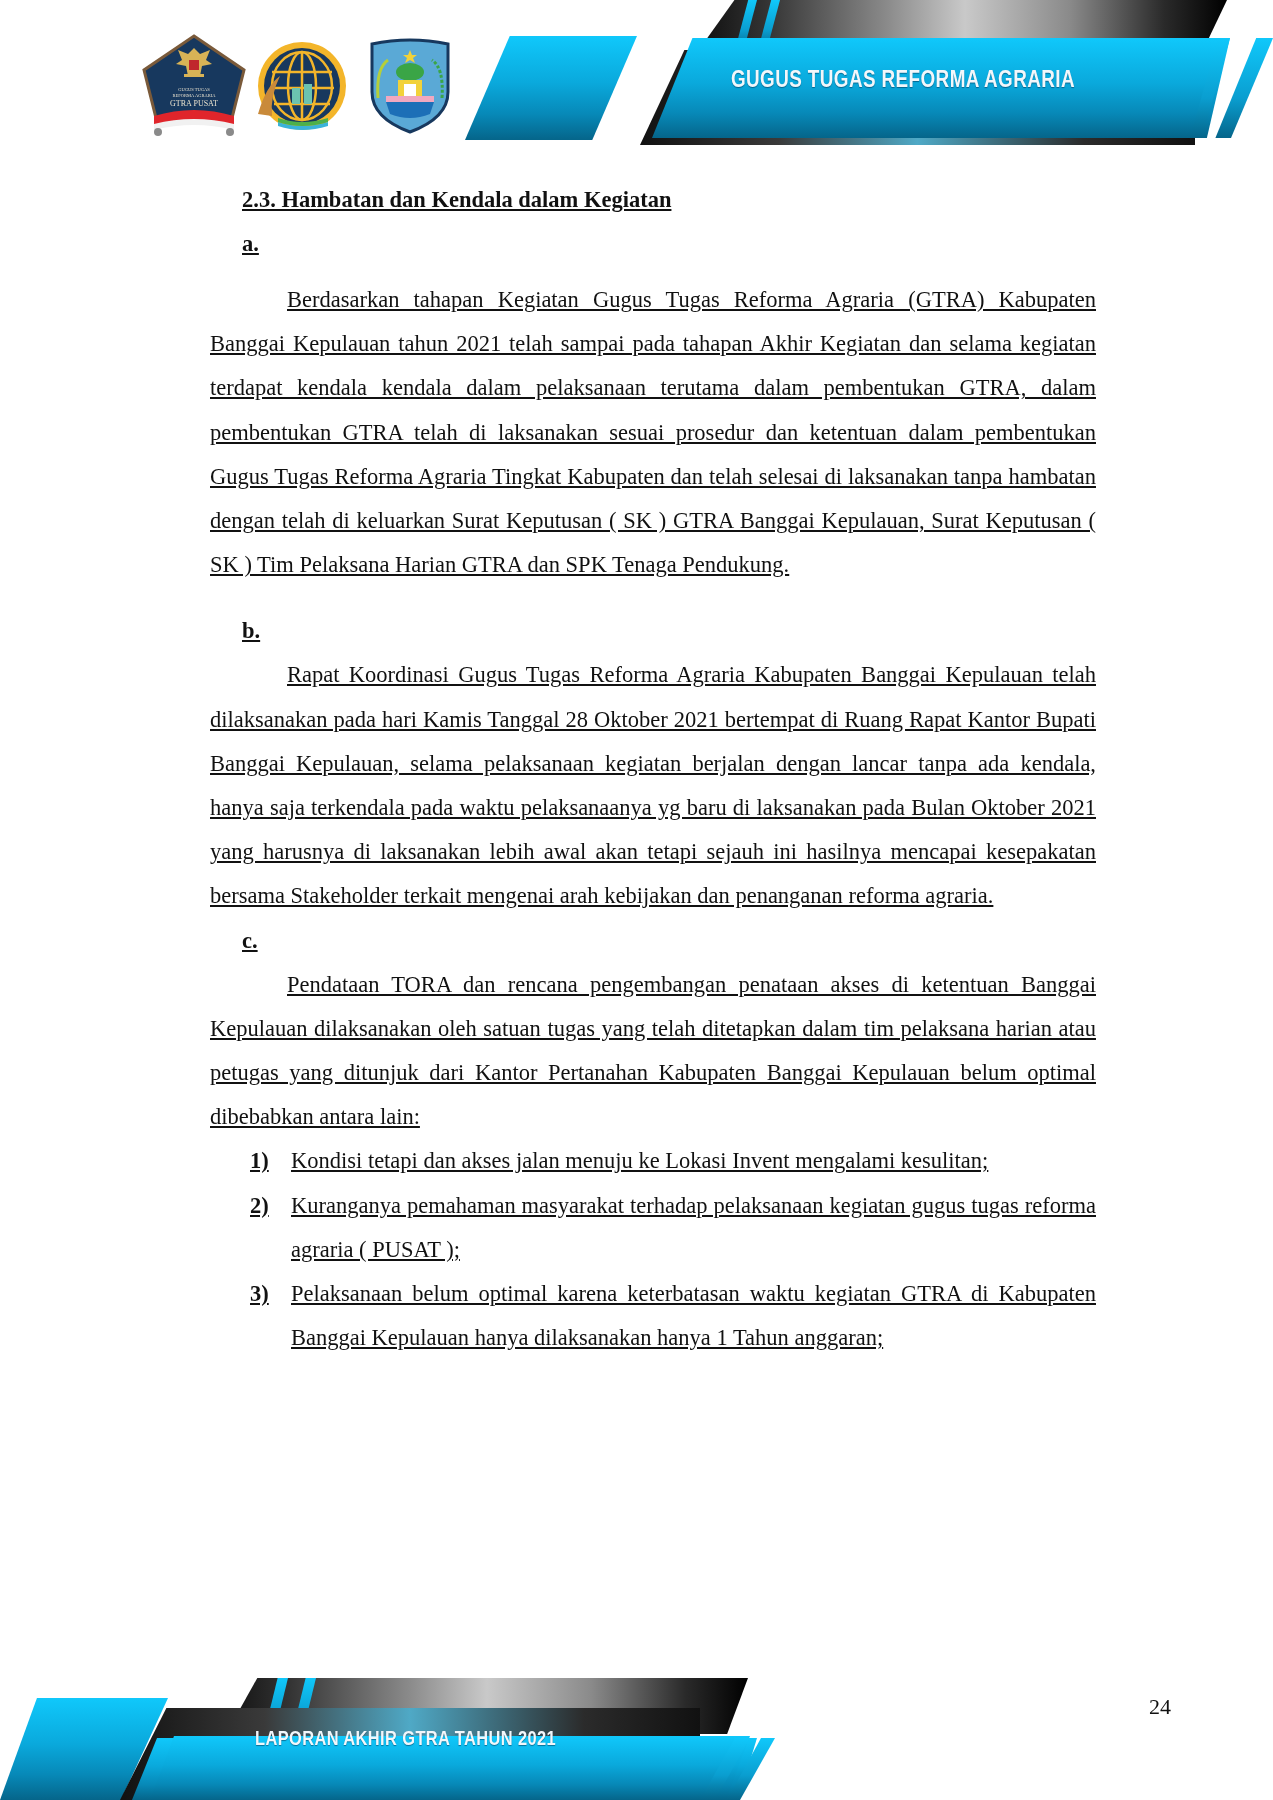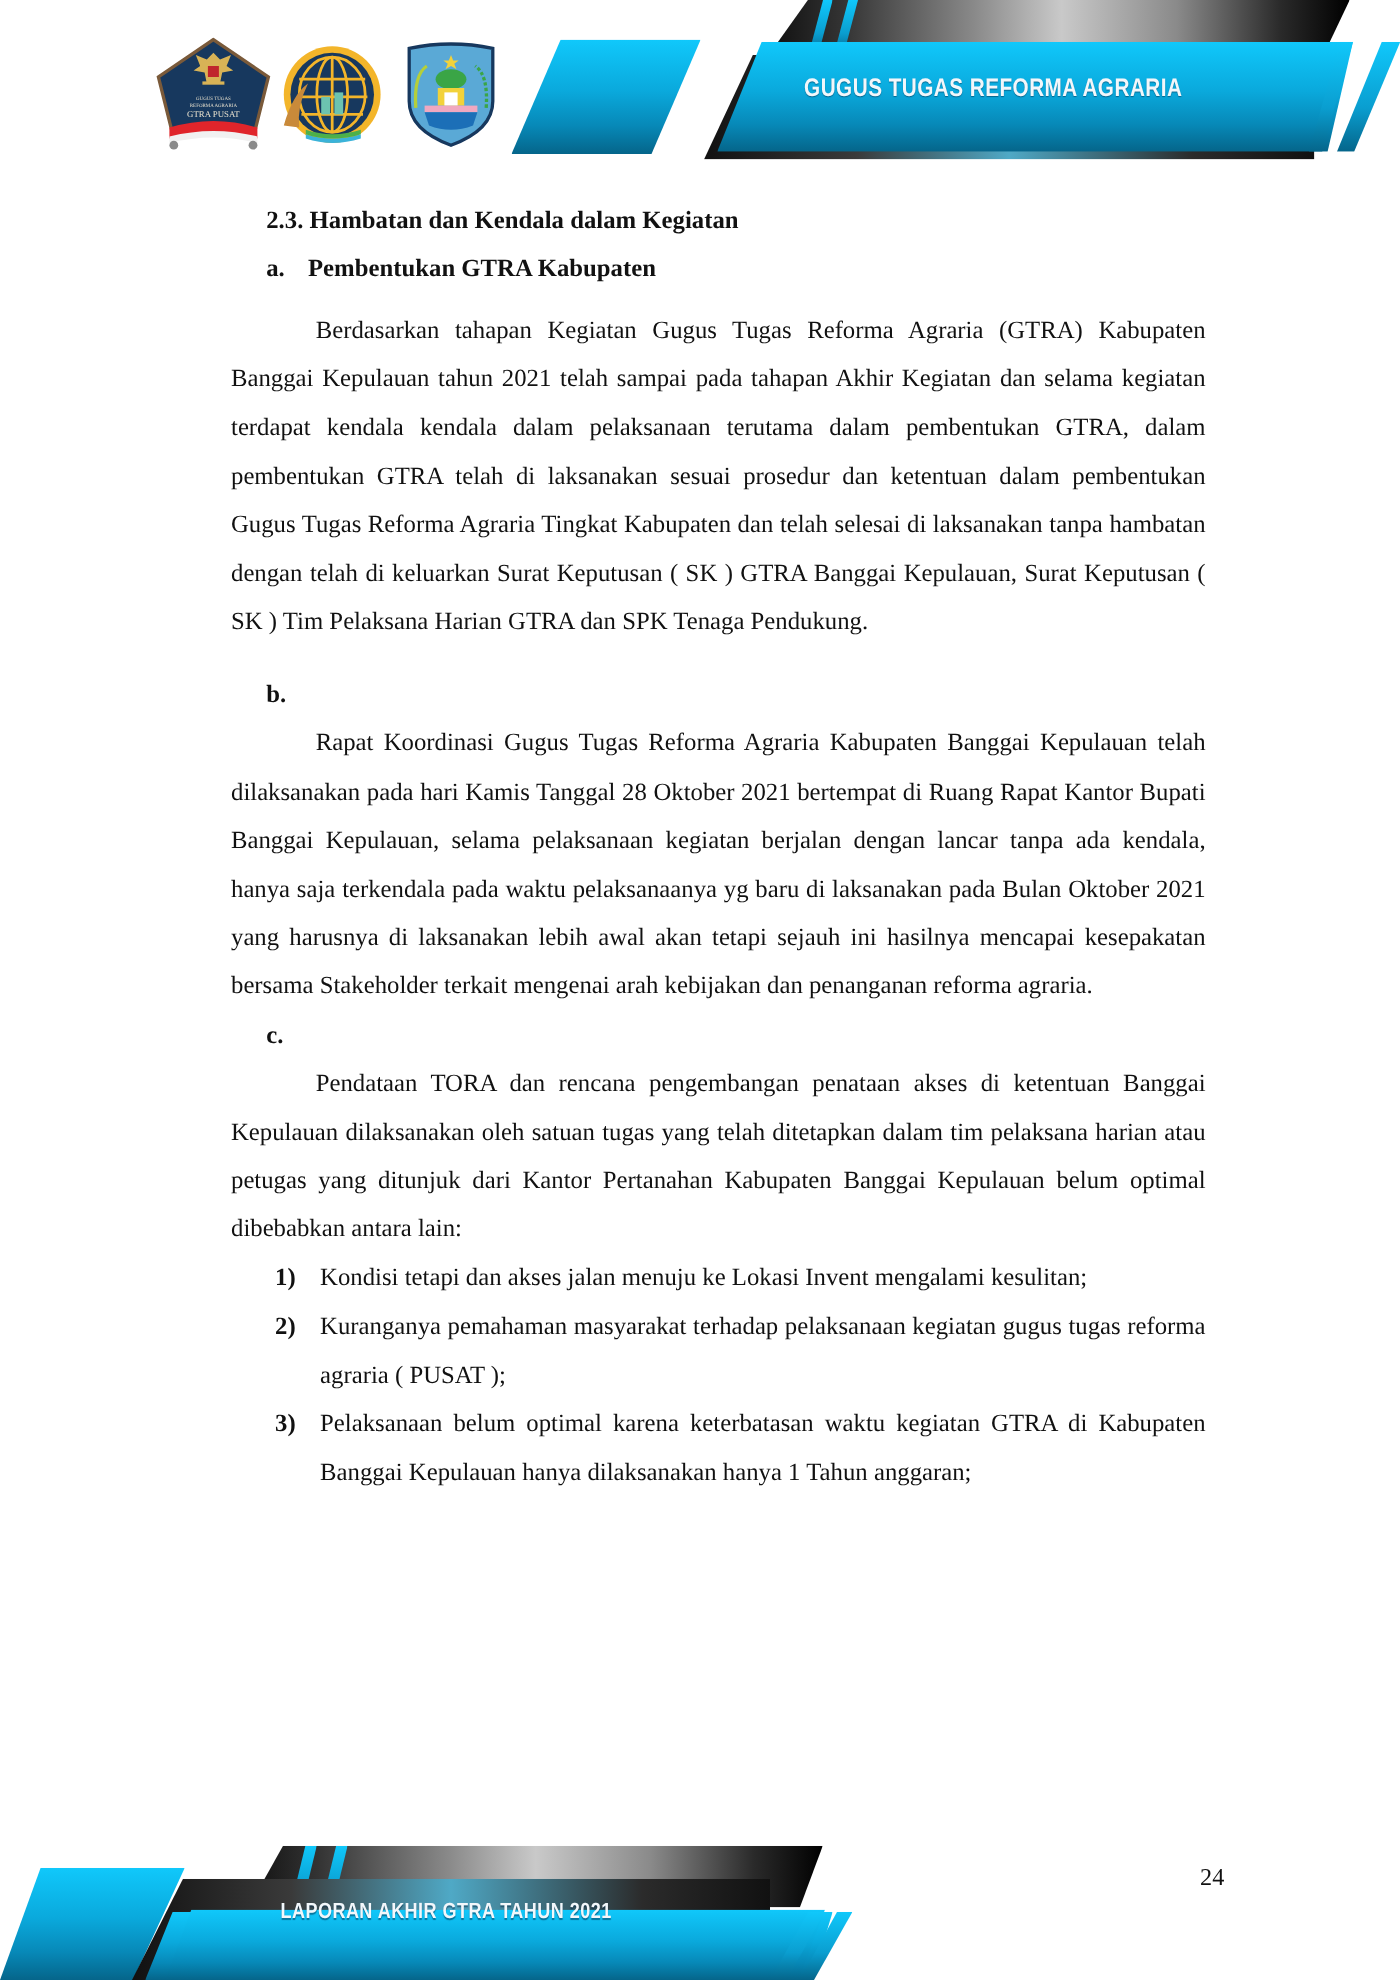--- a/index.html
+++ b/index.html
@@ -31,34 +31,34 @@
     background: linear-gradient(180deg, #10c8fb 0%, #0a9ed0 60%, #05658a 100%);
   }
   .shadow-bar {
     position: absolute;
     background: linear-gradient(90deg, #111 0%, #3a3a3a 25%, #4fa9c6 50%, #2b2b2b 80%, #111 100%);
   }
 
   
   .content {
     position: absolute; left: 242px; top: 178px; width: 854px;
-    font-size: 22.5px; line-height: 44.2px;
+    font-size: 22.5px; line-height: 44.2px; text-decoration: underline;
   }
   .h-main { font-weight: bold; margin: 0; line-height: 44px; }
   .h-sub { font-weight: bold; margin: 0; line-height: 44px; display: flex; }
   .h-sub .marker { width: 38px; flex: none; }
   .para {
     margin: 0; text-align: justify; text-indent: 77px; margin-left: 0;
   }
   .list { margin: 0; padding: 0; list-style: none; }
   .list li { display: flex; text-align: justify; }
   .list .num { width: 41px; flex: none; font-weight: bold; padding-left: 40px; }
   .list .txt { flex: 1; }
   .page-number {
-    position: absolute; left: 1091px; top: 1694px; font-size: 22px;
+    position: absolute; left: 1149px; top: 1694px; font-size: 22px;
   }
 </style>
 </head>
 <body>
 
 <div>
 
   <svg class="logo" style="left:140px;top:34px" width="108" height="104" viewBox="0 0 108 104">
     <polygon points="54,2 104,36 92,84 16,84 4,36" fill="#17385e" stroke="#7a5a3a" stroke-width="3"></polygon>
 
@@ -115,21 +115,20 @@
   <div class="stripe" style="left:1190px;top:38px;width:40px;height:100px;clip-path:polygon(70% 0,100% 0,30% 100%,0 100%);"></div>
   <div class="stripe" style="left:1213px;top:38px;width:60px;height:100px;clip-path:polygon(72% 0,100% 0,30% 100%,4% 100%);"></div>
   <div class="banner-text" style="left:731px;top:66px;font-size:23px;">GUGUS TUGAS REFORMA AGRARIA</div>
 </div>
 
 <div class="content">
   <p class="h-main">2.3. Hambatan dan Kendala dalam Kegiatan</p>
 
   <p class="h-sub">
     <span class="marker">a.</span>
-    <span>Pembentukan GTRA Kabupaten</span>
   </p>
   <div style="height:12px"></div>
   <p class="para" style="margin-left:-32px;width:886px;">Berdasarkan tahapan  Kegiatan  Gugus  Tugas  Reforma Agraria (GTRA) Kabupaten Banggai Kepulauan tahun 2021 telah sampai pada tahapan Akhir Kegiatan dan selama kegiatan terdapat kendala kendala dalam pelaksanaan terutama dalam pembentukan GTRA, dalam pembentukan GTRA telah di laksanakan sesuai prosedur dan ketentuan dalam pembentukan Gugus Tugas Reforma Agraria Tingkat Kabupaten dan telah selesai di laksanakan tanpa hambatan dengan telah di keluarkan Surat Keputusan ( SK ) GTRA Banggai Kepulauan, Surat Keputusan ( SK ) Tim Pelaksana Harian GTRA dan SPK Tenaga Pendukung.</p>
   <div style="height:22px"></div>
 
   <p class="h-sub">
     <span class="marker">b.</span>
   </p>
   <p class="para" style="margin-left:-32px;width:886px;">Rapat Koordinasi Gugus Tugas Reforma Agraria Kabupaten Banggai Kepulauan telah dilaksanakan pada hari Kamis Tanggal 28 Oktober 2021 bertempat di Ruang Rapat Kantor Bupati Banggai Kepulauan, selama pelaksanaan kegiatan berjalan dengan lancar tanpa ada kendala, hanya saja terkendala pada waktu pelaksanaanya yg baru di laksanakan pada Bulan Oktober 2021 yang harusnya di laksanakan lebih awal akan tetapi sejauh ini hasilnya mencapai kesepakatan bersama Stakeholder terkait mengenai arah kebijakan dan penanganan reforma agraria.</p>
 

